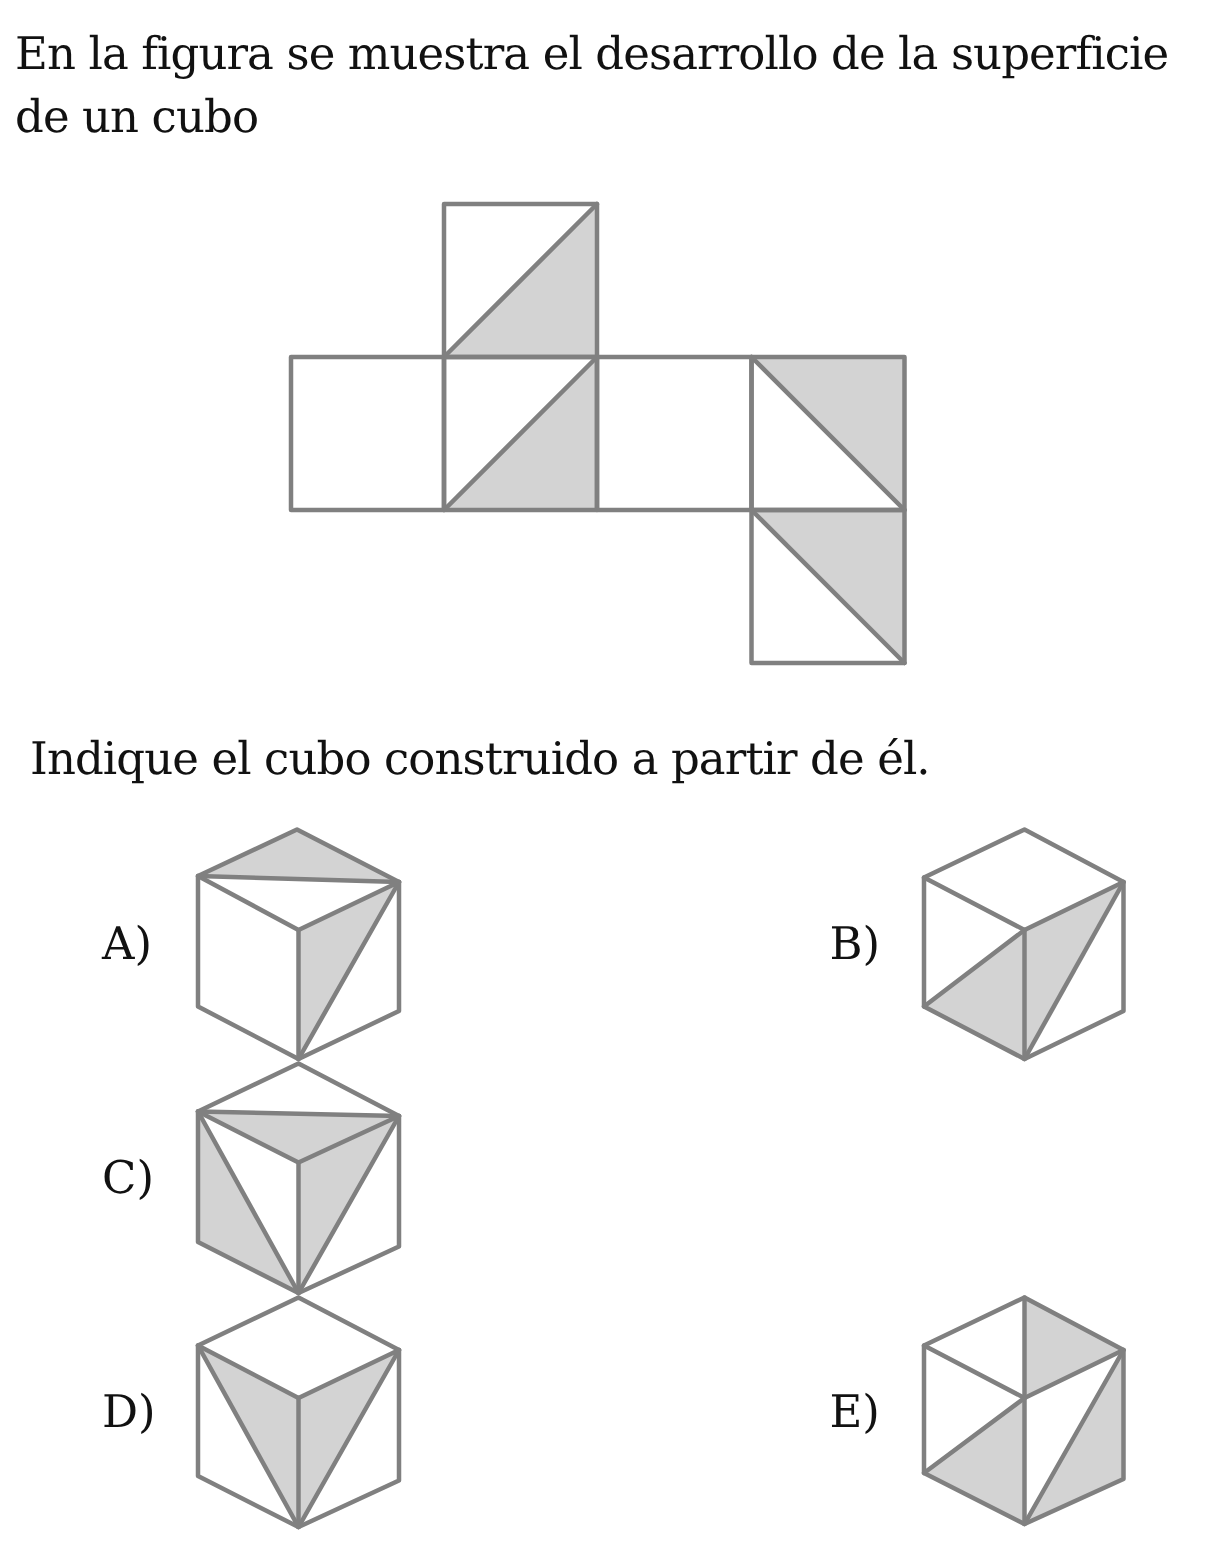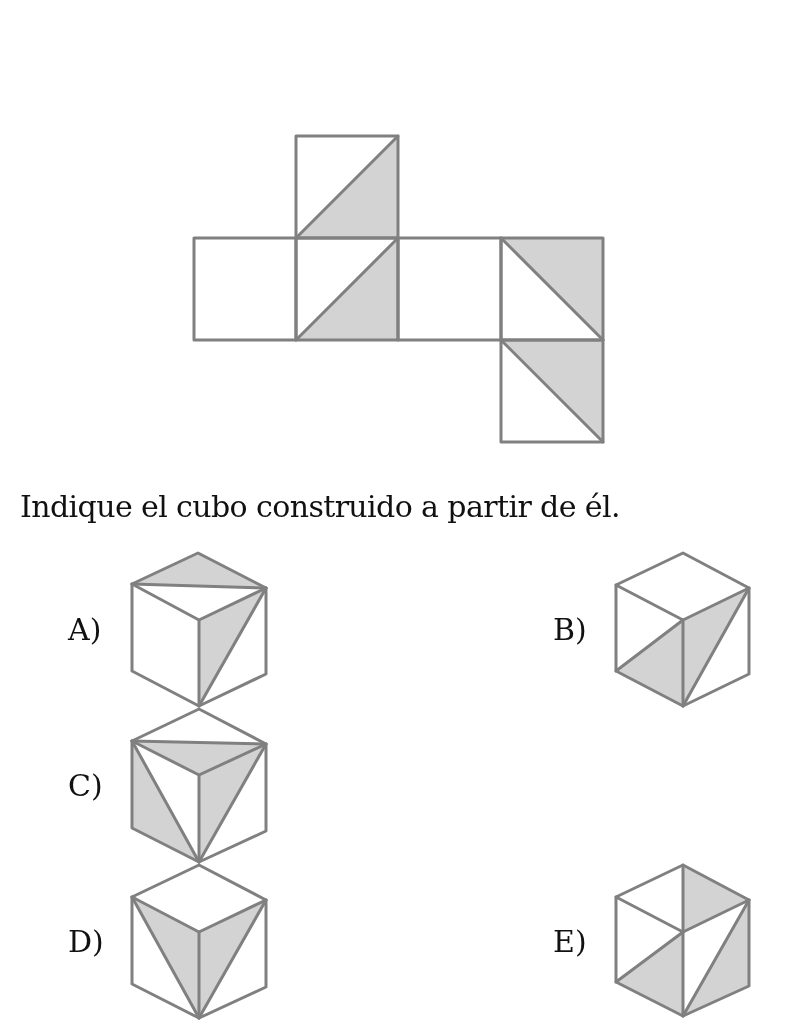--- a/index.html
+++ b/index.html
@@ -10,20 +10,22 @@
   #question { top: 486px; margin-left: 10px; }
   .label { position: absolute; font-size: 30px; line-height: 36px; }
   svg { position: absolute; left: 0; top: 0; }
   .stroke { stroke: #808080; stroke-width: 3; fill: none; stroke-linejoin: round; stroke-linecap: round; }
   .shade { fill: #d3d3d3; stroke: none; }
 </style>
 </head>
 <body>
 
 <div class="text" id="intro">
+  <div>En la figura se muestra el desarrollo de la superficie</div>
+  <div>de un cubo</div>
 </div>
 
 <svg width="808" height="1032" viewBox="0 0 808 1032">
 
   <g>
 
     <polygon class="shade" points="296,238 398,136 398,238"></polygon>
     <polygon class="shade" points="296,340 398,238 398,340"></polygon>
     <polygon class="shade" points="501,238 603,238 603,340"></polygon>
     <polygon class="shade" points="501,340 603,340 603,442"></polygon>

